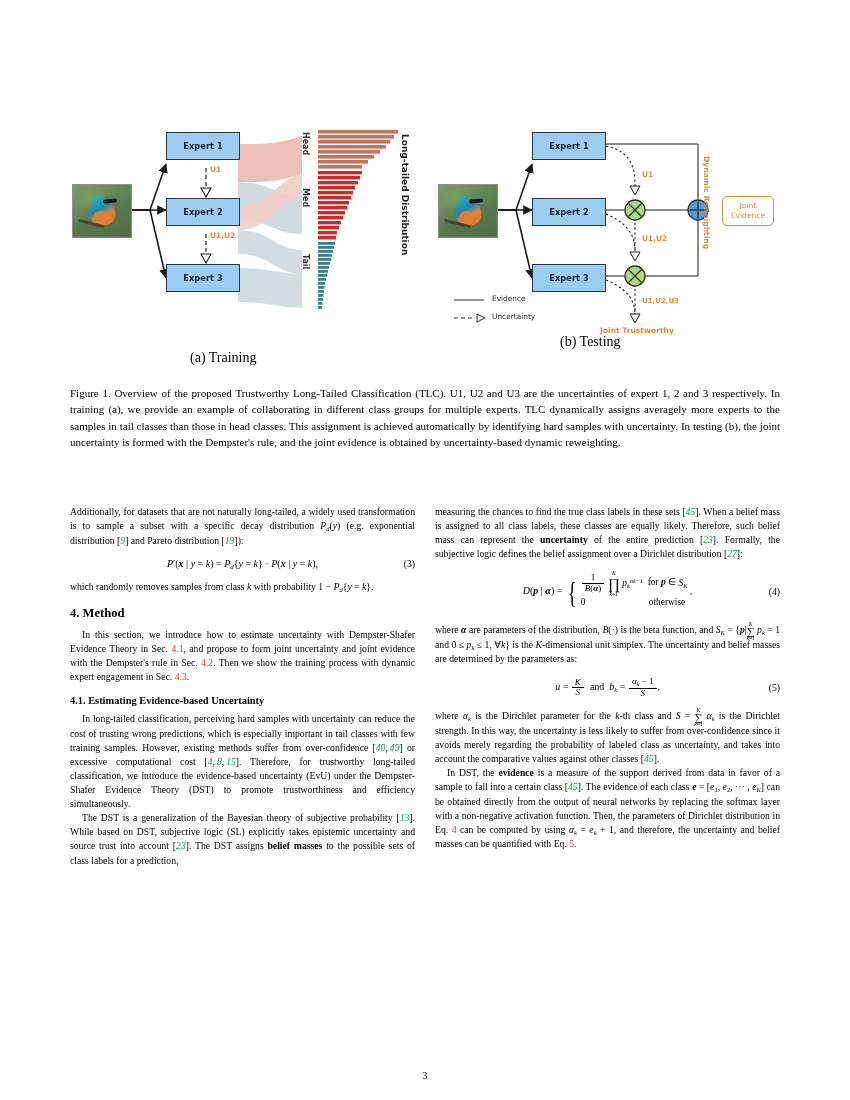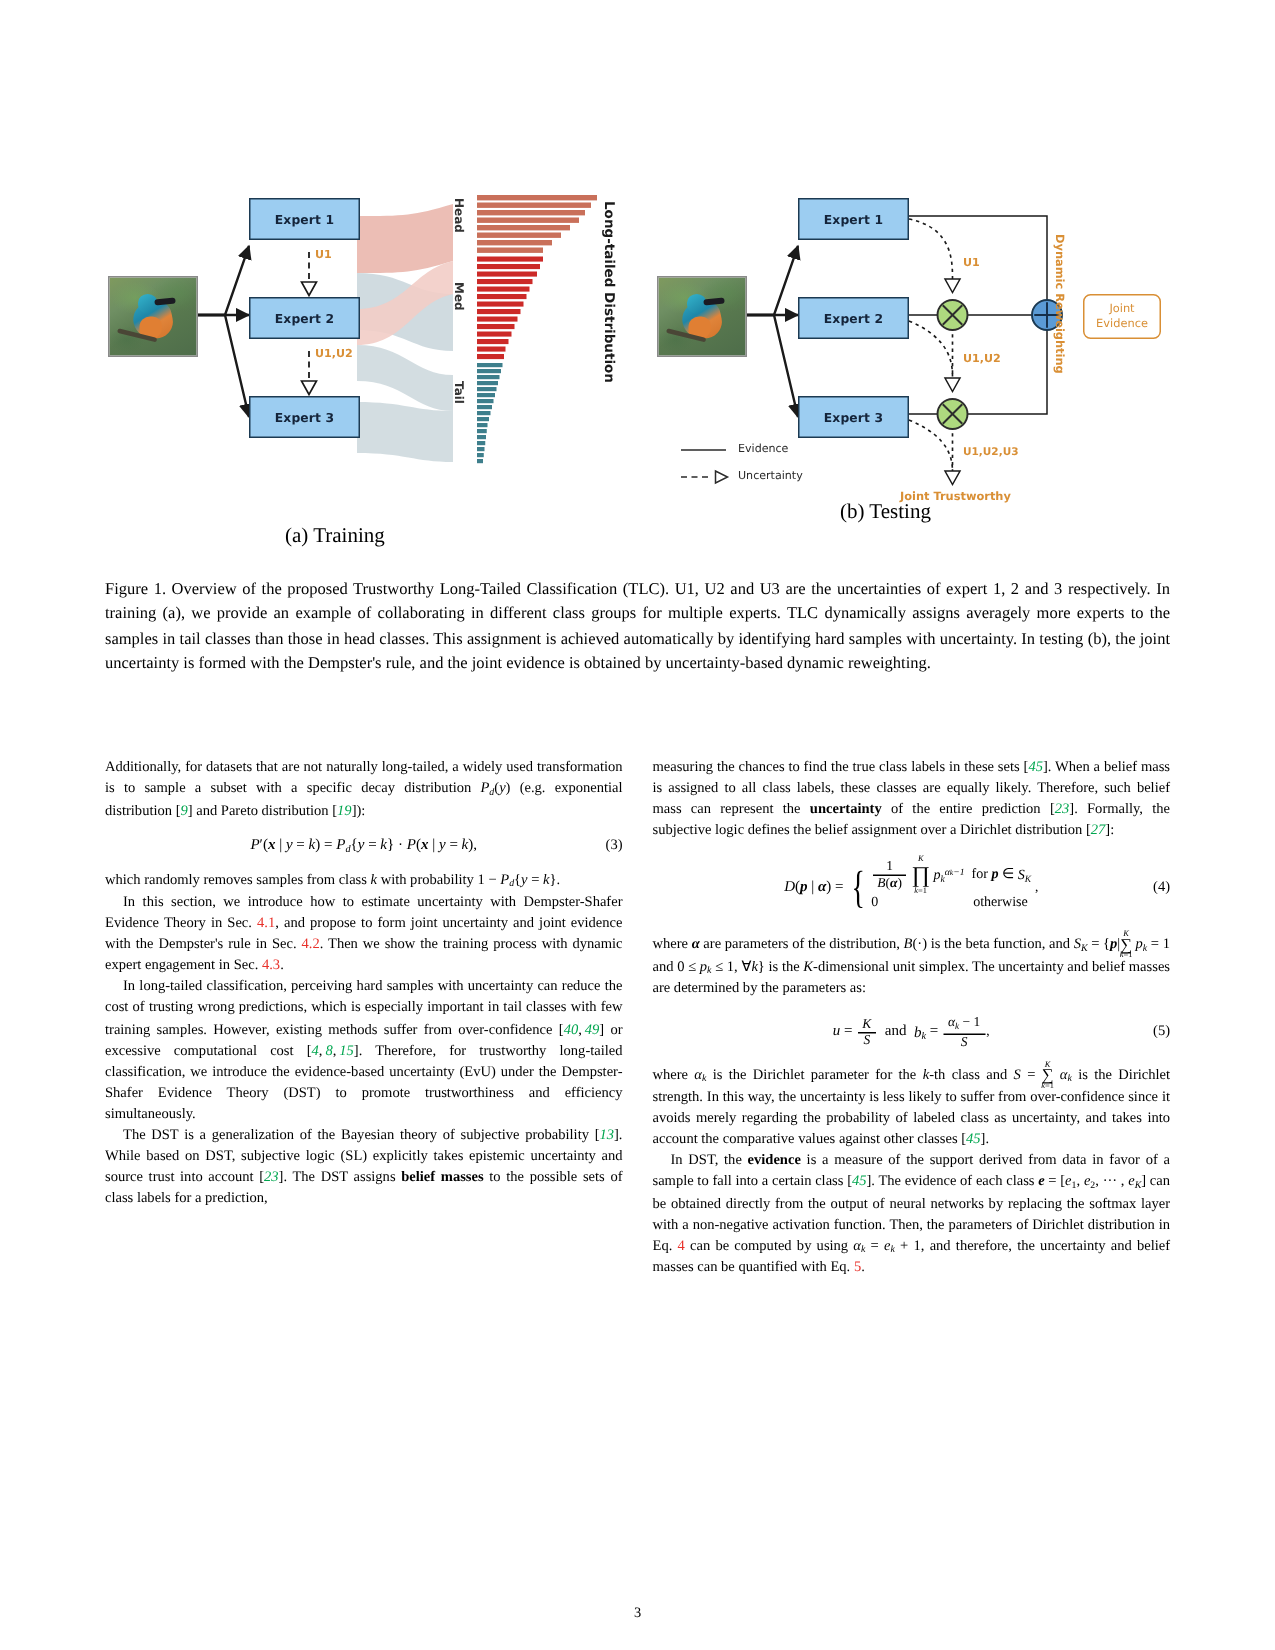--- a/index.html
+++ b/index.html
@@ -524,23 +524,25 @@
 
     <p class="noindent">Additionally, for datasets that are not naturally long-tailed, a widely used transformation is to sample a subset with a specific decay distribution <span class="mathit">P<span class="sub">d</span></span>(<span class="mathit">y</span>) (e.g. exponential distribution [<span class="cite">9</span>] and Pareto distribution [<span class="cite">19</span>]):</p>
 
     <div class="eq-row">
       <span class="mathit">P</span>′(<span class="mathbf">x</span> | <span class="mathit">y</span> = <span class="mathit">k</span>) = <span class="mathit">P<span class="sub">d</span></span>{<span class="mathit">y</span> = <span class="mathit">k</span>} · <span class="mathit">P</span>(<span class="mathbf">x</span> | <span class="mathit">y</span> = <span class="mathit">k</span>),
       <span class="eq-num">(3)</span>
     </div>
 
     <p class="noindent">which randomly removes samples from class <span class="mathit">k</span> with probability 1 − <span class="mathit">P<span class="sub">d</span></span>{<span class="mathit">y</span> = <span class="mathit">k</span>}.</p>
 
+    <div class="sec-head">4. Method</div>
 
     <p><span>In this section, we introduce how to estimate uncertainty with Dempster-Shafer Evidence Theory in Sec. </span><span class="ref">4.1</span><span>, and propose to form joint uncertainty and joint evidence with the Dempster's rule in Sec. </span><span class="ref">4.2</span><span>. Then we show the training process with dynamic expert engagement in Sec. </span><span class="ref">4.3</span><span>.</span></p>
 
+    <div class="subsec-head">4.1. Estimating Evidence-based Uncertainty</div>
 
     <p><span>In long-tailed classification, perceiving hard samples with uncertainty can reduce the cost of trusting wrong predictions, which is especially important in tail classes with few training samples. However, existing methods suffer from over-confidence  [</span><span class="cite">40</span>, <span class="cite">49</span><span>] or excessive computational cost [</span><span class="cite">4</span>, <span class="cite">8</span>, <span class="cite">15</span><span>]. Therefore, for trustworthy long-tailed classification, we introduce the evidence-based uncertainty (EvU) under the Dempster-Shafer Evidence Theory (DST) to promote trustworthiness and efficiency simultaneously.</span></p>
 
     <p><span>The DST is a generalization of the Bayesian theory of subjective probability [</span><span class="cite">13</span><span>]. While based on DST, subjective logic (SL) explicitly takes epistemic uncertainty and source trust into account [</span><span class="cite">23</span><span>]. The DST assigns </span><span class="bold">belief masses</span><span> to the possible sets of class labels for a prediction,</span></p>
   </div>
 
   <div class="col col-right">
 
     <p class="noindent"><span>measuring the chances to find the true class labels in these sets [</span><span class="cite">45</span><span>]. When a belief mass is assigned to all class labels, these classes are equally likely. Therefore, such belief mass can represent the </span><span class="bold">uncertainty</span><span> of the entire prediction [</span><span class="cite">23</span><span>]. Formally, the subjective logic defines the belief assignment over a Dirichlet distribution [</span><span class="cite">27</span><span>]:</span></p>
 

